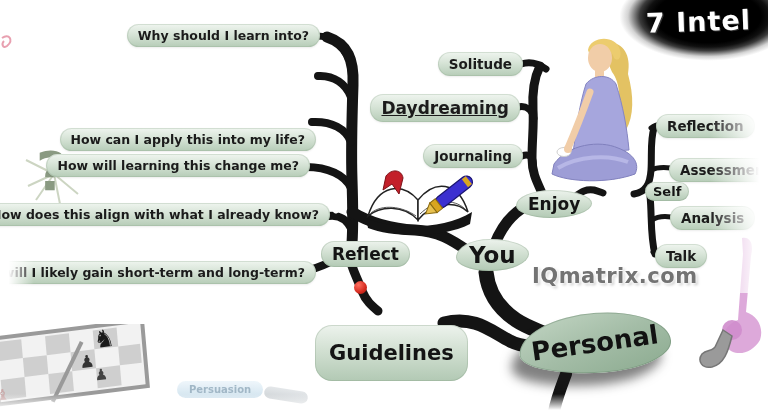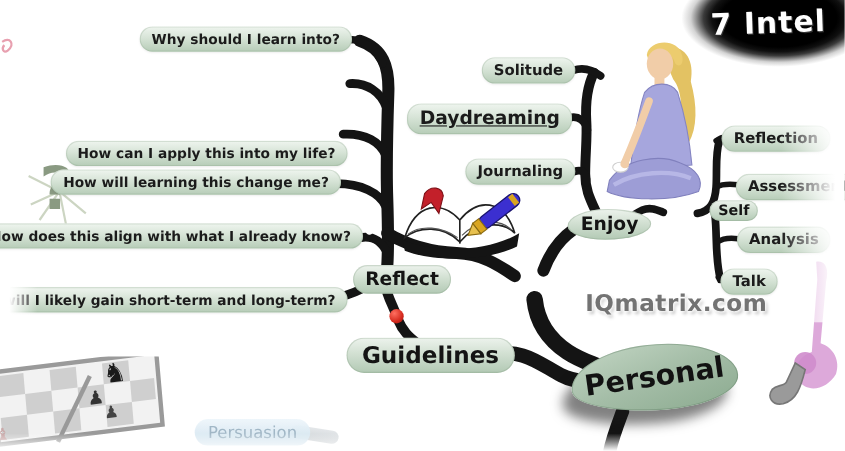--- a/index.html
+++ b/index.html
@@ -32,21 +32,21 @@
   .b-solitude{right:245px;top:52px;font-size:13.5px;}
   .b-daydreaming{right:248px;top:94px;font-size:17px;text-decoration:underline;}
   .b-journaling{right:245px;top:144px;font-size:13.5px;}
   
   .b-reflection{left:656px;top:114px;font-size:13.5px;}
   .b-assessment{left:669px;top:158px;font-size:13.5px;}
   .b-analysis{left:670px;top:206px;font-size:13.5px;}
   .b-talk{left:655px;top:244px;font-size:13.5px;}
   
   .n-reflect{left:321px;top:241px;font-size:17px;border-radius:14px;}
-  .n-guidelines{left:315px;top:307px;font-size:21px;padding:4px 14px;border-radius:17px;}
+  .n-guidelines{left:315px;top:325px;font-size:21px;padding:16px 14px;border-radius:17px;}
   .n-enjoy{left:516px;top:190px;font-size:17px;border-radius:48% 52% 55% 45% / 55% 48% 52% 45%;padding:4px 12px;}
   .n-you{left:456px;top:239px;font-size:23px;border-radius:46% 54% 55% 45% / 58% 46% 54% 42%;padding:3px 13px;}
   .n-self{left:597px;top:182px;font-size:13px;padding:2px 8px;border-radius:10px;margin-left:48px;}
   .n-personal{
     left:519px;top:313px;width:152px;height:60px;z-index:3;position:absolute;
     background:linear-gradient(160deg,#c3d6c4 0%,#a4bda7 50%,#8cab90 100%);
     border-radius:52% 48% 45% 55% / 62% 55% 45% 38%;
     transform:rotate(-4deg);
     box-shadow:-10px 13px 11px -1px rgba(25,25,25,.55), inset 0 0 0 1px rgba(90,120,95,.35);
     display:flex;align-items:center;justify-content:center;
@@ -68,21 +68,21 @@
   .badge-blob{
     position:absolute;left:608px;top:-22px;width:182px;height:96px;z-index:2;
     background:radial-gradient(58% 55% at 55% 40%, #000 50%, #101010 58%, rgba(25,25,25,.85) 65%, rgba(110,110,110,.3) 76%, rgba(255,255,255,0) 84%);
   }
   .badge-text{
     position:absolute;left:646px;top:6px;z-index:3;color:#fff;font-weight:700;font-size:27px;
     transform:rotate(-2deg);letter-spacing:1px;text-shadow:1px 1px 0 #333;
   }
   .persuasion{
     position:absolute;left:177px;top:381px;z-index:3;white-space:nowrap;
-    background:linear-gradient(180deg,#eef6fb,#cfe2ee);color:#9db4c4;font-weight:400;font-size:15px;
+    background:linear-gradient(180deg,#eef6fb,#cfe2ee);color:#9db4c4;font-weight:700;font-size:10px;
     border-radius:12px;padding:3px 12px;opacity:.95;
   }
   .persuasion-branch{
     position:absolute;left:264px;top:389px;width:44px;height:12px;z-index:2;border-radius:7px;
     background:linear-gradient(180deg,#dde1e4,#c2c8cc);transform:rotate(9deg);opacity:.8;
   }
   .fade-right-mid{
     position:absolute;right:0;top:98px;width:58px;height:195px;z-index:5;
     background:linear-gradient(to right, rgba(255,255,255,0), #fff 85%);pointer-events:none;
   }
@@ -228,20 +228,21 @@
 
   <div class="bubble b-reflection">Reflection</div>
   <div class="bubble b-assessment">Assessment</div>
   <div class="bubble b-analysis">Analysis</div>
   <div class="bubble b-talk">Talk</div>
 
   <div class="node n-reflect">Reflect</div>
   <div class="on-label">on</div>
   <div class="node n-guidelines">Guidelines</div>
   <div class="node n-enjoy">Enjoy</div>
+  <div class="node n-you">You</div>
   <div class="node n-self">Self</div>
   <div class="n-personal">
     <span>Personal</span>
   </div>
   <div class="red-dot"></div>
 
   <div class="persuasion">Persuasion</div>
   <div class="persuasion-branch"></div>
 
   <div class="fade-right-mid"></div>

